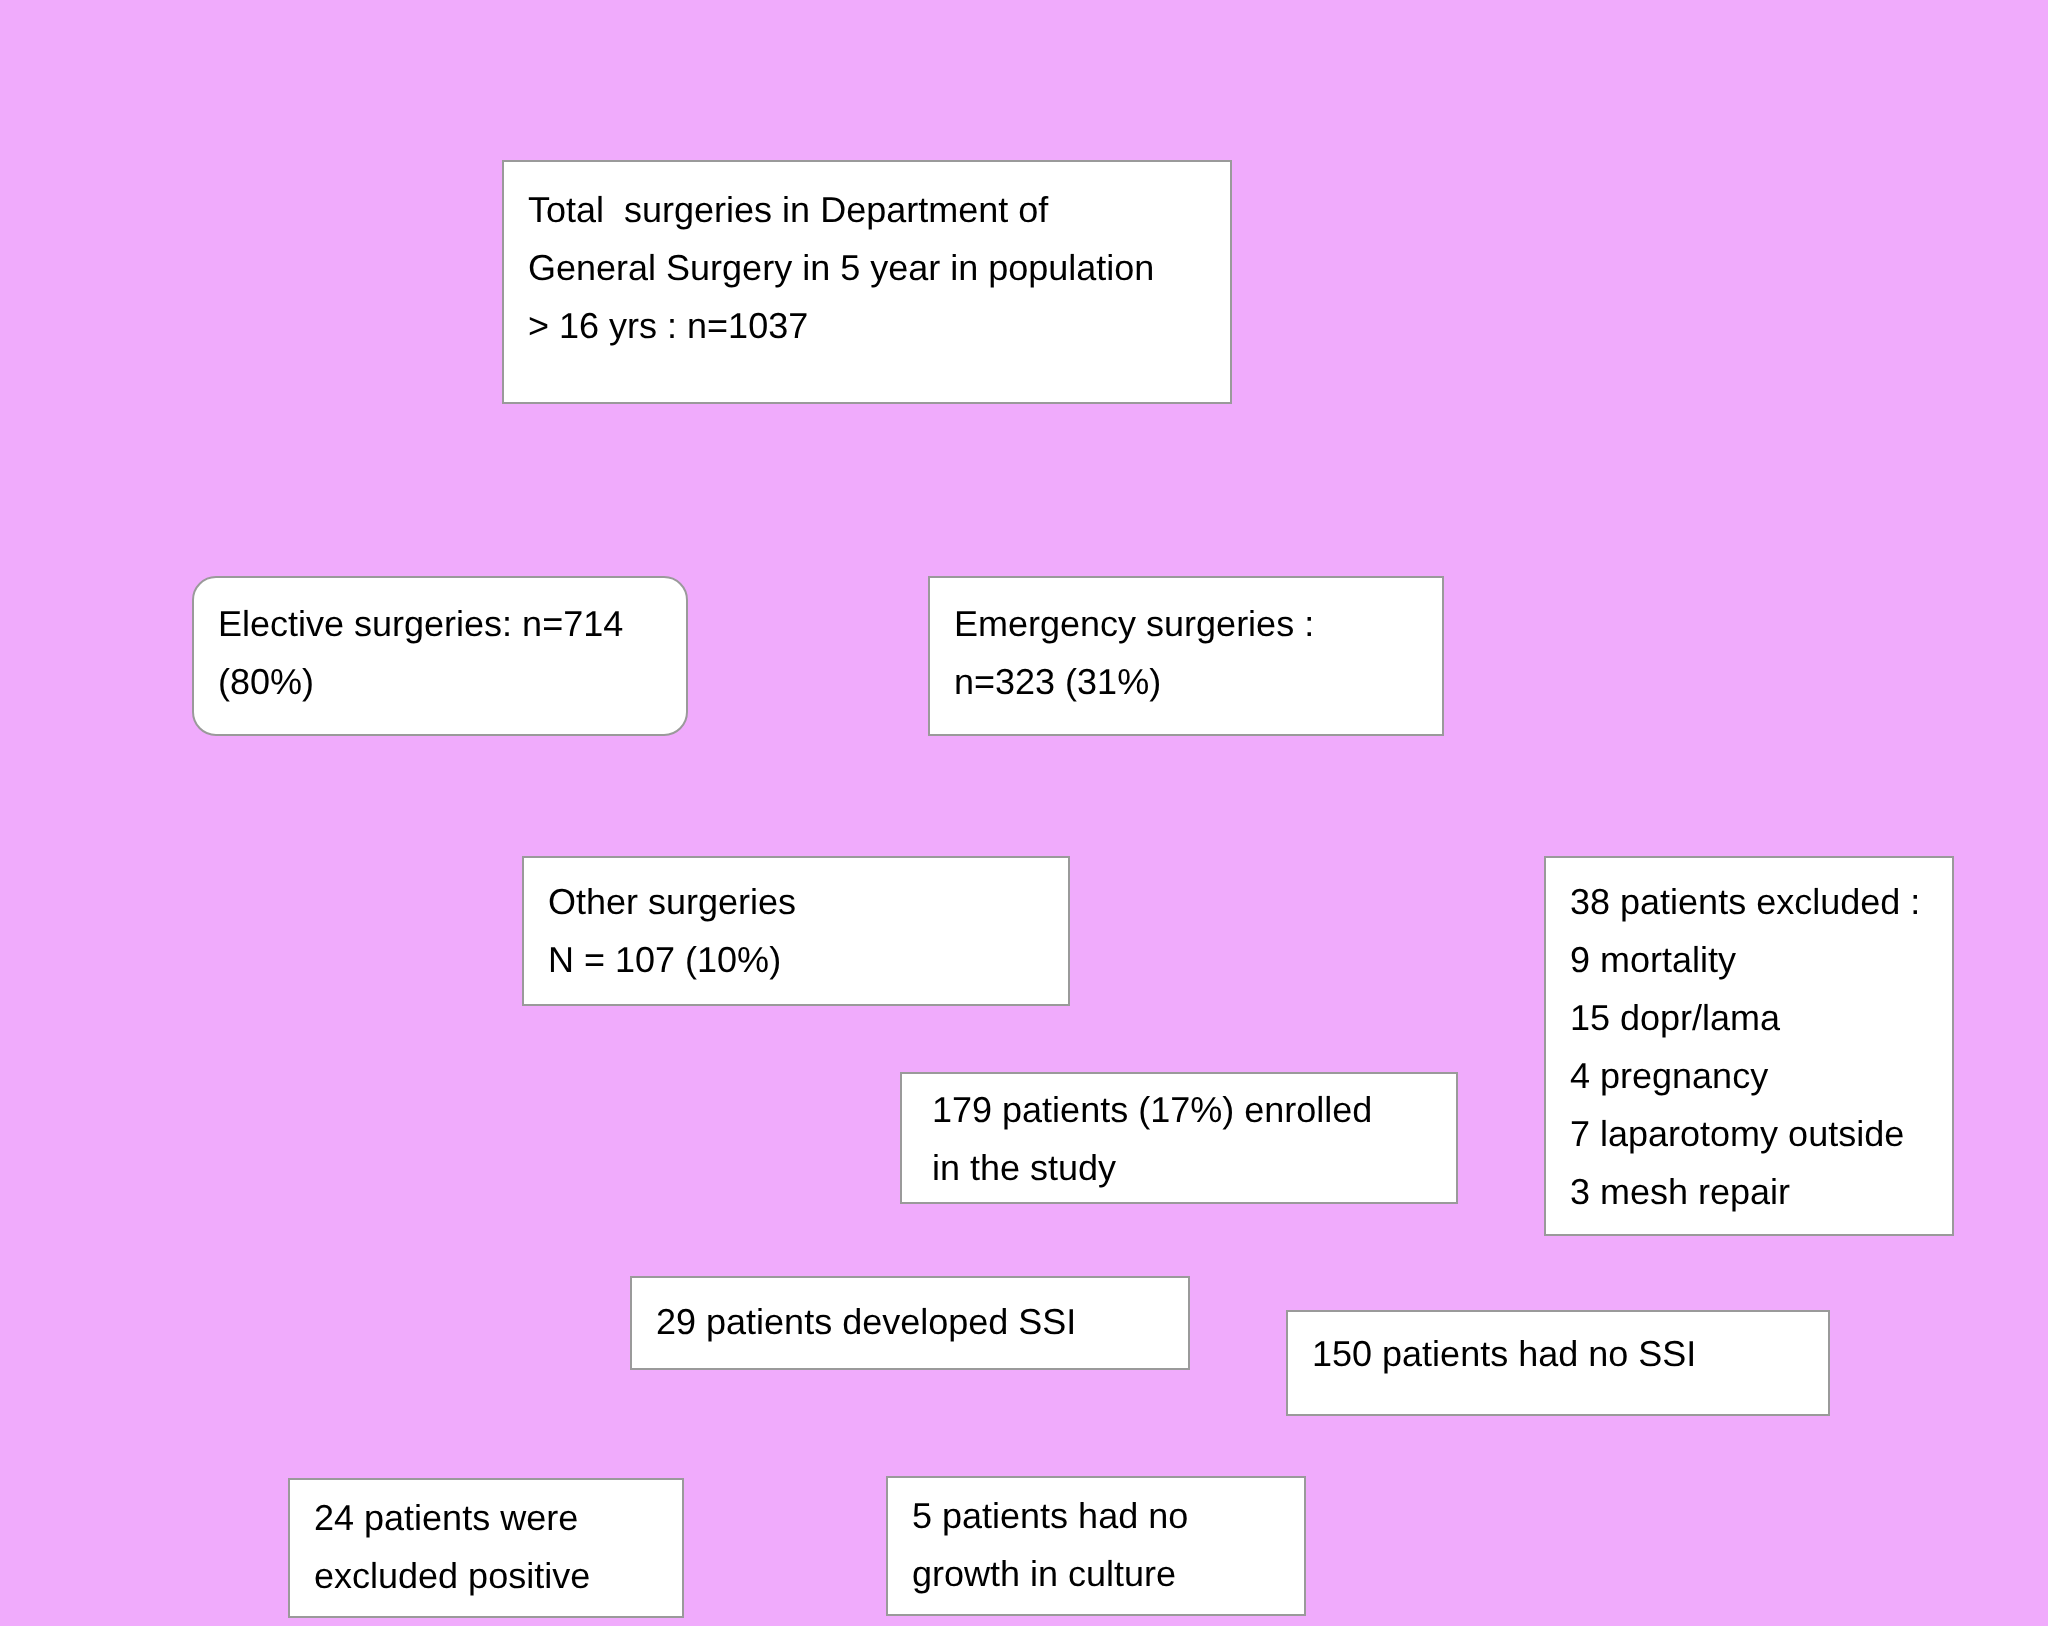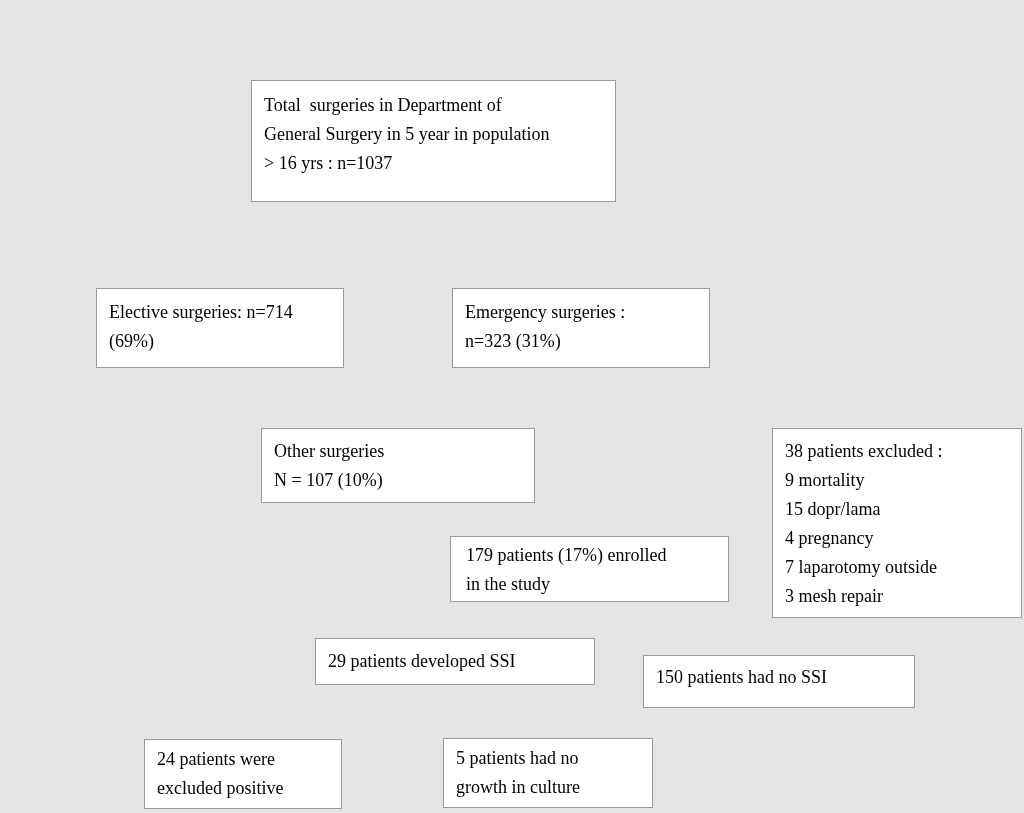--- a/index.html
+++ b/index.html
@@ -4,66 +4,66 @@
 <style>
   html, body {
     margin: 0;
     padding: 0;
     background: #000000;
   }
   #canvas {
     position: relative;
     width: 1024px;
     height: 813px;
-    background: #e5e5e5;
+    background: #f0abfc;
     overflow: hidden;
-    font-family: Liberation Serif, serif;
+    font-family: Liberation Sans, sans-serif;
   }
   .box {
     position: absolute;
     box-sizing: border-box;
     background: #ffffff;
     color: #000000;
     border: 1px solid #9a9a9a;
     font-size: 18px;
     line-height: 29px;
     padding: 8px 12px;
     overflow: hidden;
   }
   .box .line {
     display: block;
     white-space: pre;
   }
   
   #b0  { left: 251px; top: 80px;  width: 365px; height: 122px; padding-top: 10px; }
-  #b1  { left: 96px;  top: 288px; width: 248px; height: 80px;  padding-top: 9px; }
-  #b2  { left: 452px; top: 288px; width: 258px; height: 80px;  padding-top: 9px; }
+  #b1  { left: 96px;  top: 288px; width: 248px; height: 80px;  padding-top: 9px; border-radius: 12px; }
+  #b2  { left: 464px; top: 288px; width: 258px; height: 80px;  padding-top: 9px; }
   #b3  { left: 261px; top: 428px; width: 274px; height: 75px;  padding-top: 8px; }
   #b4  { left: 510px; top: 428px; width: 240px; height: 74px;  padding-top: 7px; }
-  #b5  { left: 772px; top: 428px; width: 250px; height: 190px; padding-top: 8px; }
+  #b5  { left: 772px; top: 428px; width: 205px; height: 190px; padding-top: 8px; }
   #b6  { left: 450px; top: 536px; width: 279px; height: 66px;  padding-top: 4px; padding-left: 15px; }
   #b7  { left: 315px; top: 638px; width: 280px; height: 47px;  padding-top: 8px; }
   #b8  { left: 643px; top: 655px; width: 272px; height: 53px;  padding-top: 7px; }
   #b9  { left: 144px; top: 739px; width: 198px; height: 70px;  padding-top: 5px; }
   #b10 { left: 443px; top: 738px; width: 210px; height: 70px;  padding-top: 5px; }
 </style>
 </head>
 <body>
 
 <div id="canvas">
 
   <div class="box" id="b0">
     <span class="line">Total  surgeries in Department of</span>
     <span class="line">General Surgery in 5 year in population</span>
     <span class="line">&gt; 16 yrs : n=1037</span>
   </div>
 
   <div class="box" id="b1">
     <span class="line">Elective surgeries: n=714</span>
-    <span class="line">(69%)</span>
+    <span class="line">(80%)</span>
   </div>
 
   <div class="box" id="b2">
     <span class="line">Emergency surgeries :</span>
     <span class="line">n=323 (31%)</span>
   </div>
 
   <div class="box" id="b3">
     <span class="line">Other surgeries</span>
     <span class="line">N = 107 (10%)</span>

